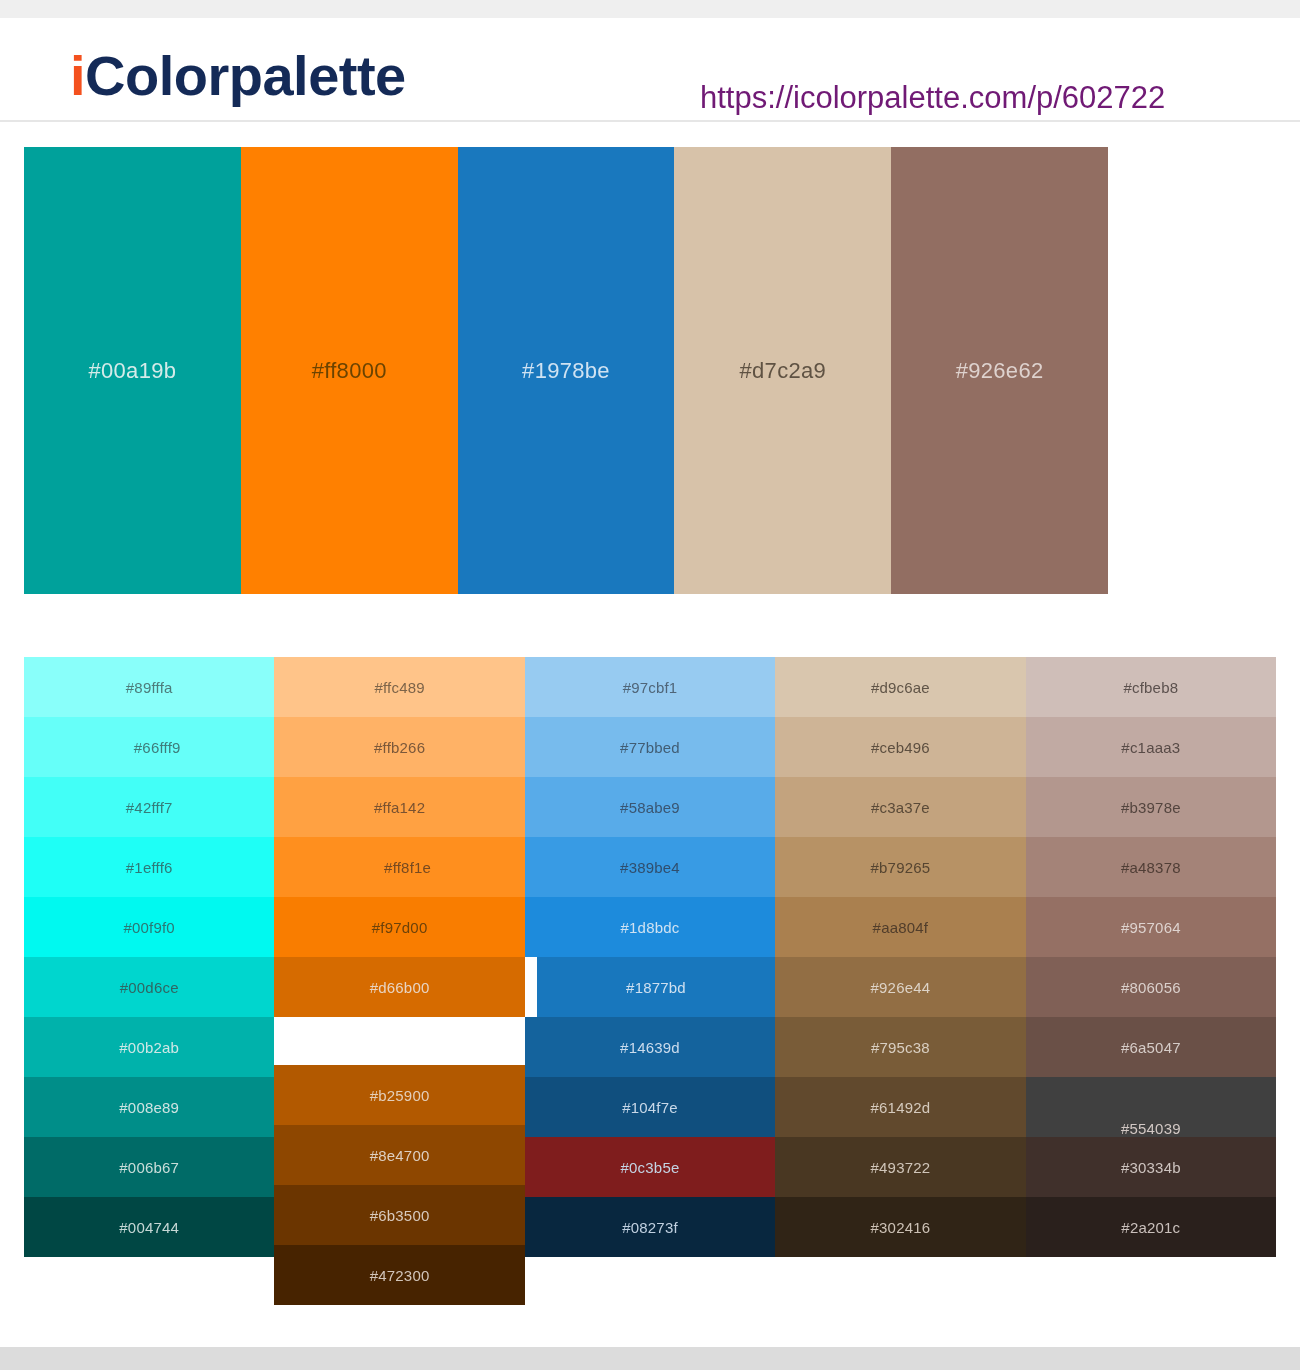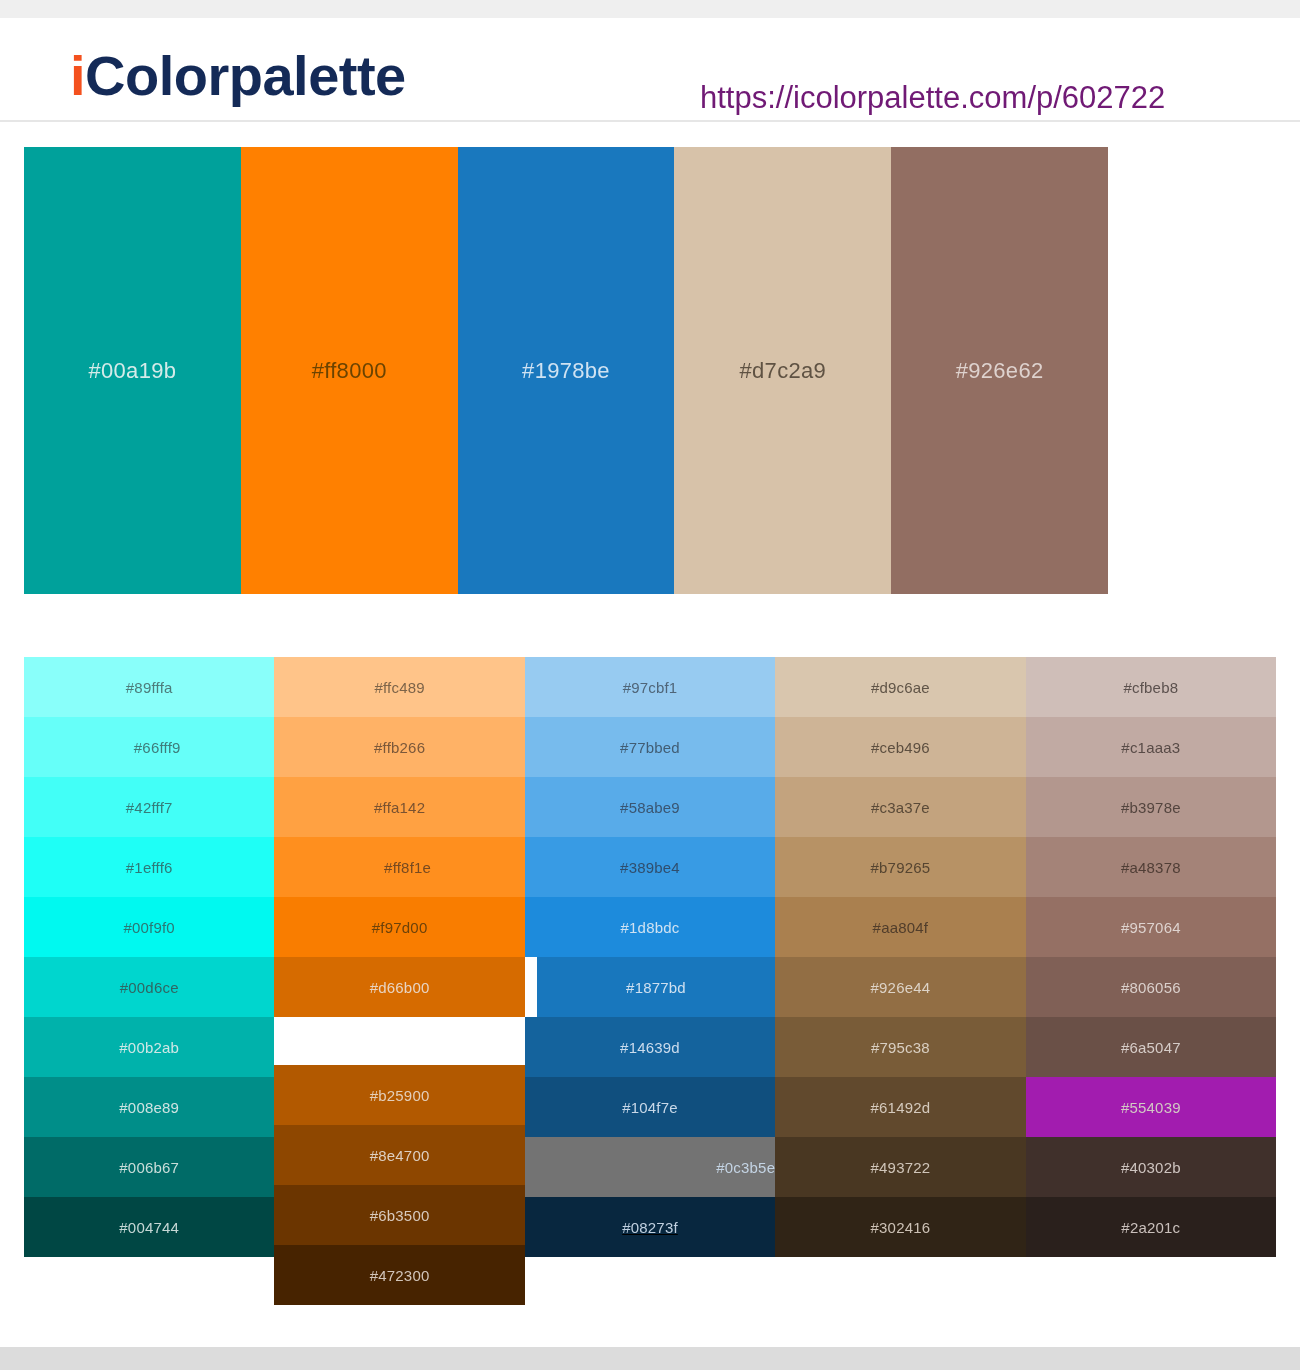--- a/index.html
+++ b/index.html
@@ -224,24 +224,24 @@
         </div>
         <div class="shade-cell" style="background: rgb(24, 119, 189); margin-left: 12px;">
           <span style="color: rgb(207, 224, 240);">#1877bd</span>
         </div>
         <div class="shade-cell" style="background: rgb(20, 99, 157);">
           <span style="color: rgb(203, 220, 237);">#14639d</span>
         </div>
         <div class="shade-cell" style="background: rgb(16, 79, 126);">
           <span style="color: rgb(200, 216, 232);">#104f7e</span>
         </div>
-        <div class="shade-cell" style="background: #737373; justify-content: flex-end;">
+        <div class="shade-cell" style="background: #7f1d1d;">
           <span style="color: rgb(196, 212, 228);">#0c3b5e</span>
         </div>
-        <div class="shade-cell" style="background: rgb(8, 39, 63); text-decoration: underline;">
+        <div class="shade-cell" style="background: rgb(8, 39, 63);">
           <span style="color: rgb(192, 208, 224);">#08273f</span>
         </div>
       </div>
       <div class="shade-col">
         <div class="shade-cell" style="background: rgb(217, 198, 174);">
           <span style="color: rgb(96, 84, 71);">#d9c6ae</span>
         </div>
         <div class="shade-cell" style="background: rgb(206, 180, 150);">
           <span style="color: rgb(93, 79, 64);">#ceb496</span>
         </div>
@@ -285,25 +285,25 @@
         </div>
         <div class="shade-cell" style="background: rgb(149, 112, 100);">
           <span style="color: rgb(222, 211, 207);">#957064</span>
         </div>
         <div class="shade-cell" style="background: rgb(128, 96, 86);">
           <span style="color: rgb(218, 208, 204);">#806056</span>
         </div>
         <div class="shade-cell" style="background: rgb(106, 80, 71);">
           <span style="color: rgb(214, 204, 200);">#6a5047</span>
         </div>
-        <div class="shade-cell" style="background: #a21caf;">
+        <div class="shade-cell" style="background: #404040; align-items: flex-end;">
           <span style="color: rgb(210, 200, 196);">#554039</span>
         </div>
         <div class="shade-cell" style="background: rgb(64, 48, 43);">
-          <span style="color: rgb(206, 196, 192);">#40302b</span>
+          <span style="color: rgb(206, 196, 192);">#30334b</span>
         </div>
         <div class="shade-cell" style="background: rgb(42, 32, 28);">
           <span style="color: rgb(202, 192, 188);">#2a201c</span>
         </div>
       </div>
     </div>
 
   <div class="footer-strip"></div>
 
 </div>

